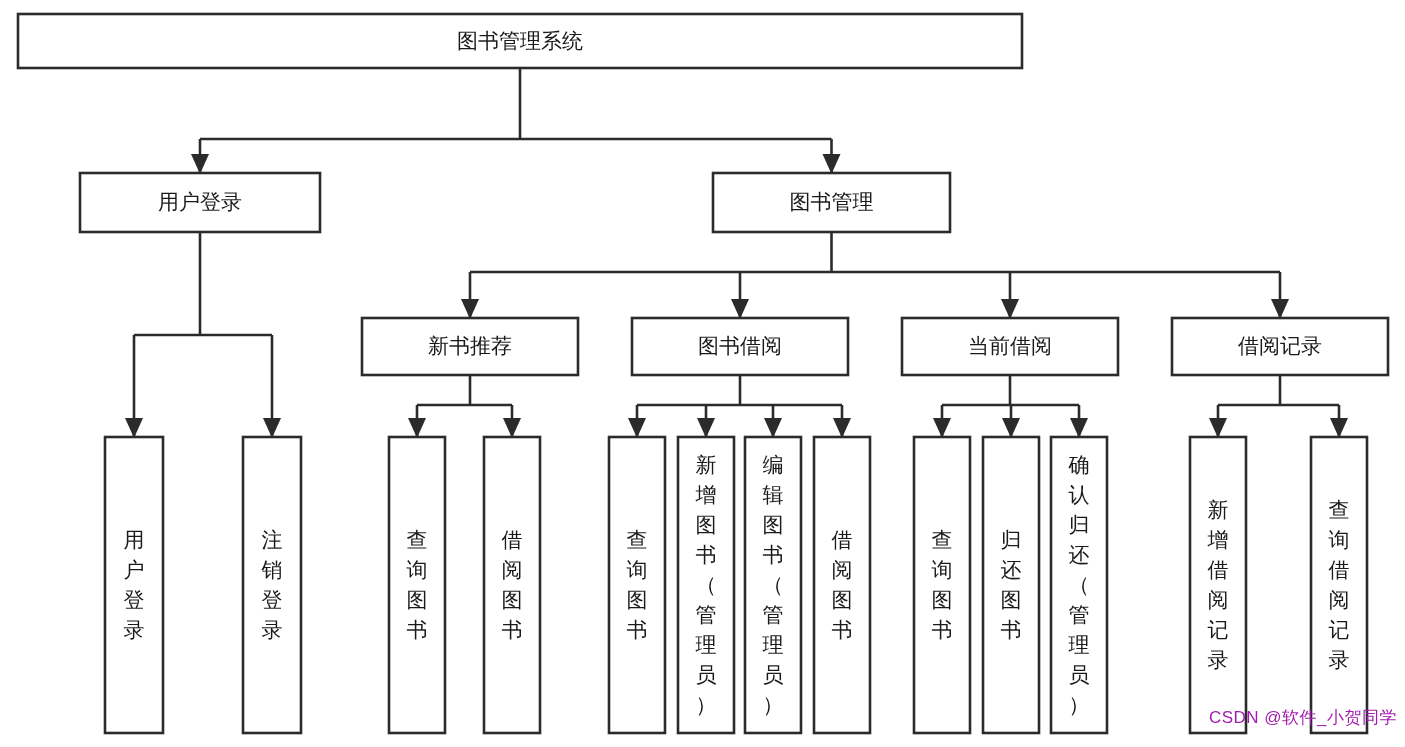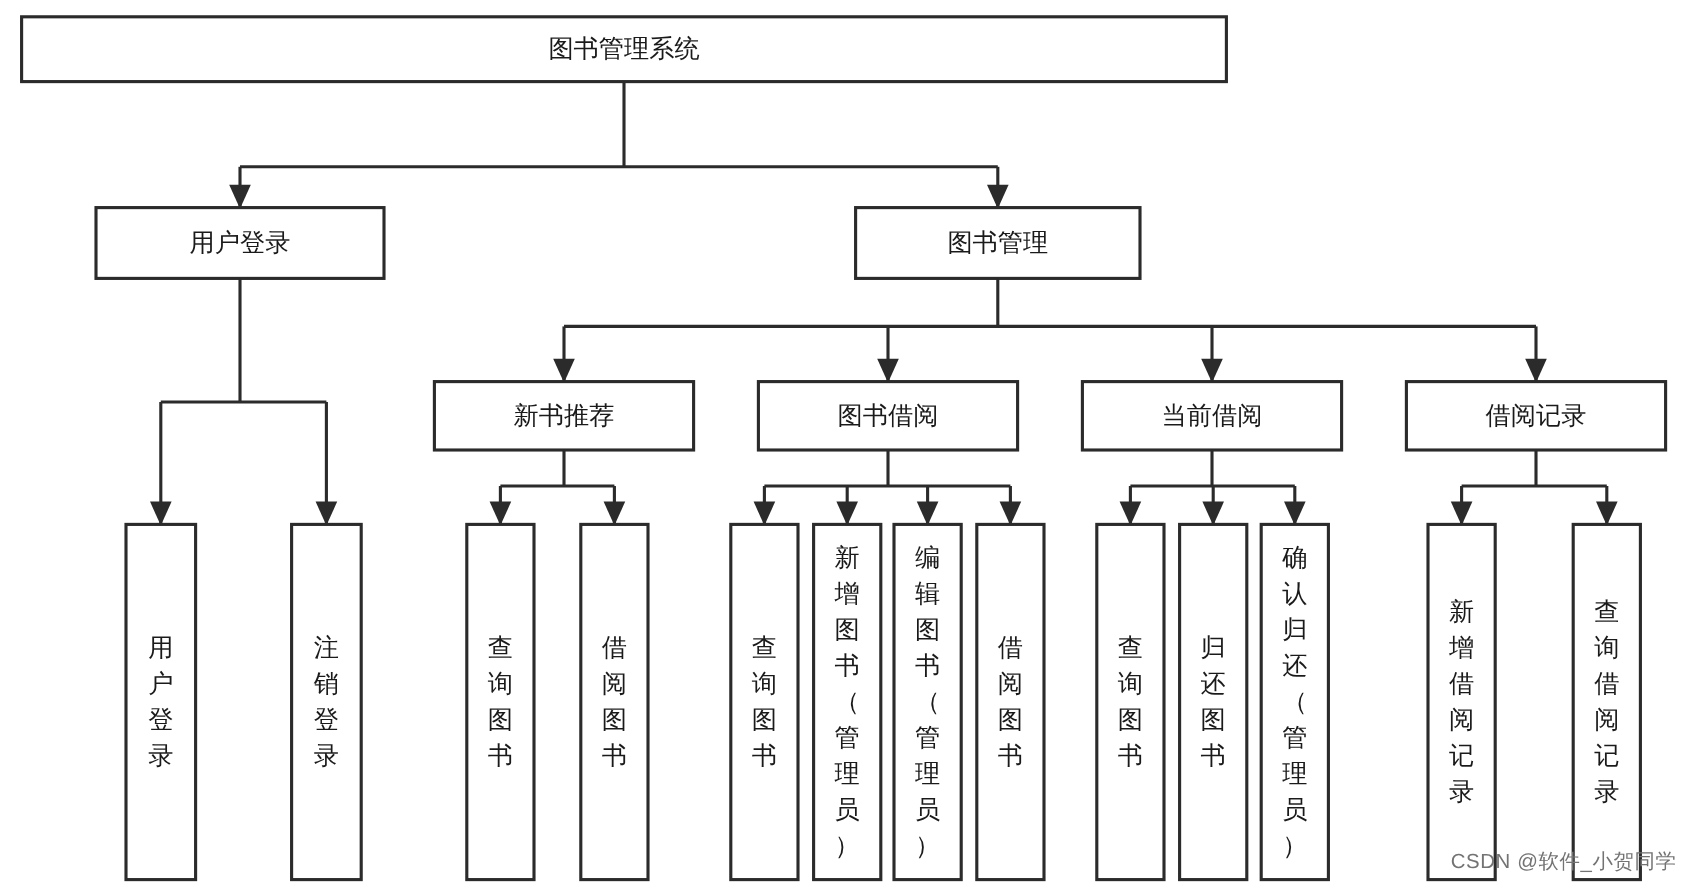--- a/index.html
+++ b/index.html
@@ -52,21 +52,21 @@
     font-size: 21px;
     fill: #1a1a1a;
     text-anchor: middle;
   }
   .watermark {
     position: absolute;
     right: 8px;
     bottom: 6px;
     font-family: "Liberation Sans", "DejaVu Sans", sans-serif;
     font-size: 17px;
-    color: #737373;
+    color: #a21caf;
     letter-spacing: 0.5px;
     white-space: nowrap;
     pointer-events: none;
   }
 </style>
 </head>
 <body>
 
 <div id="stage">
   <svg id="diagram-svg" viewBox="0 0 1405 747">

